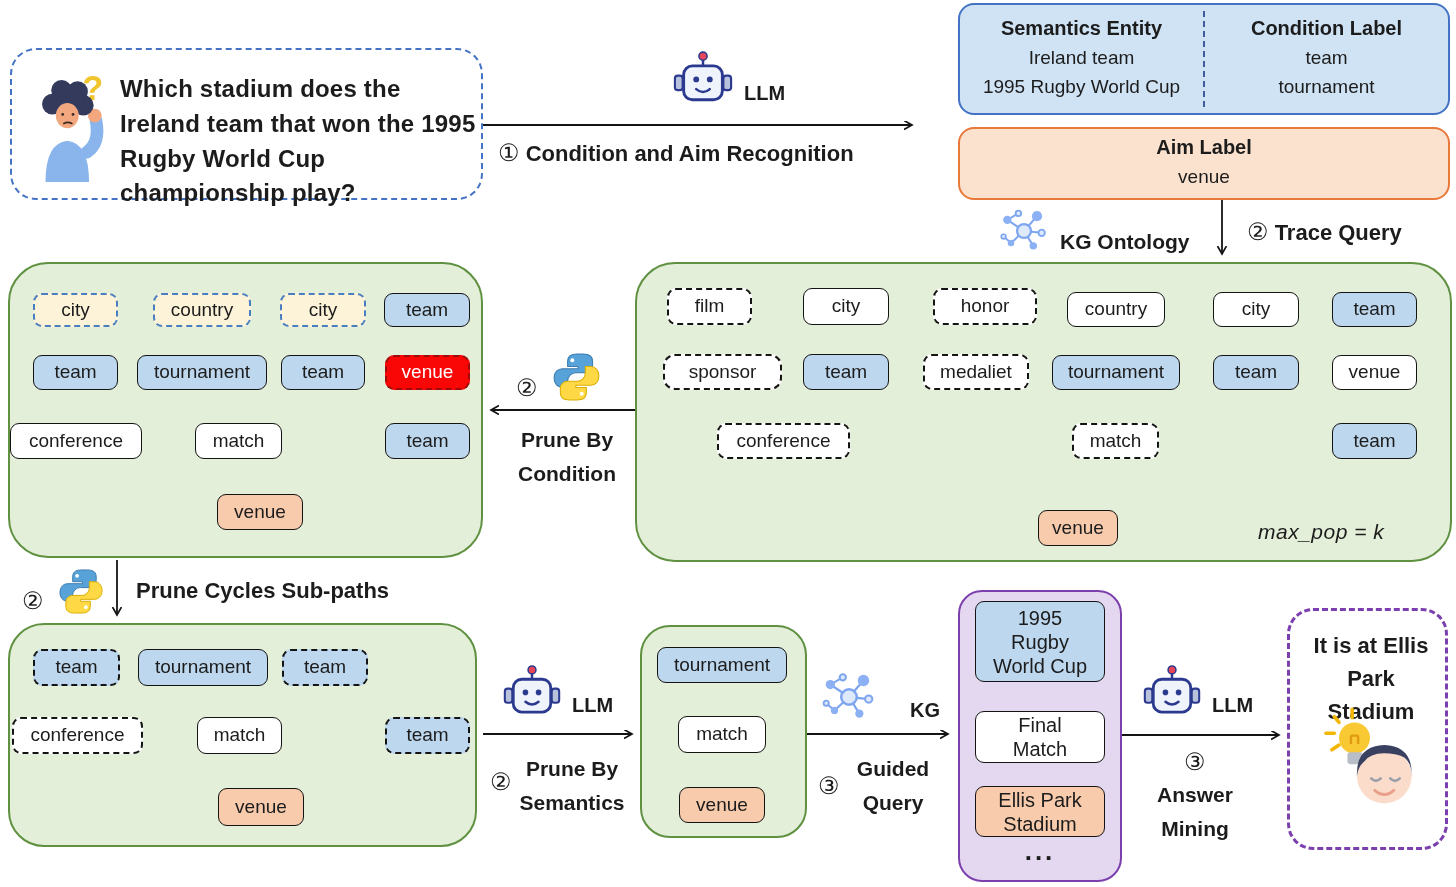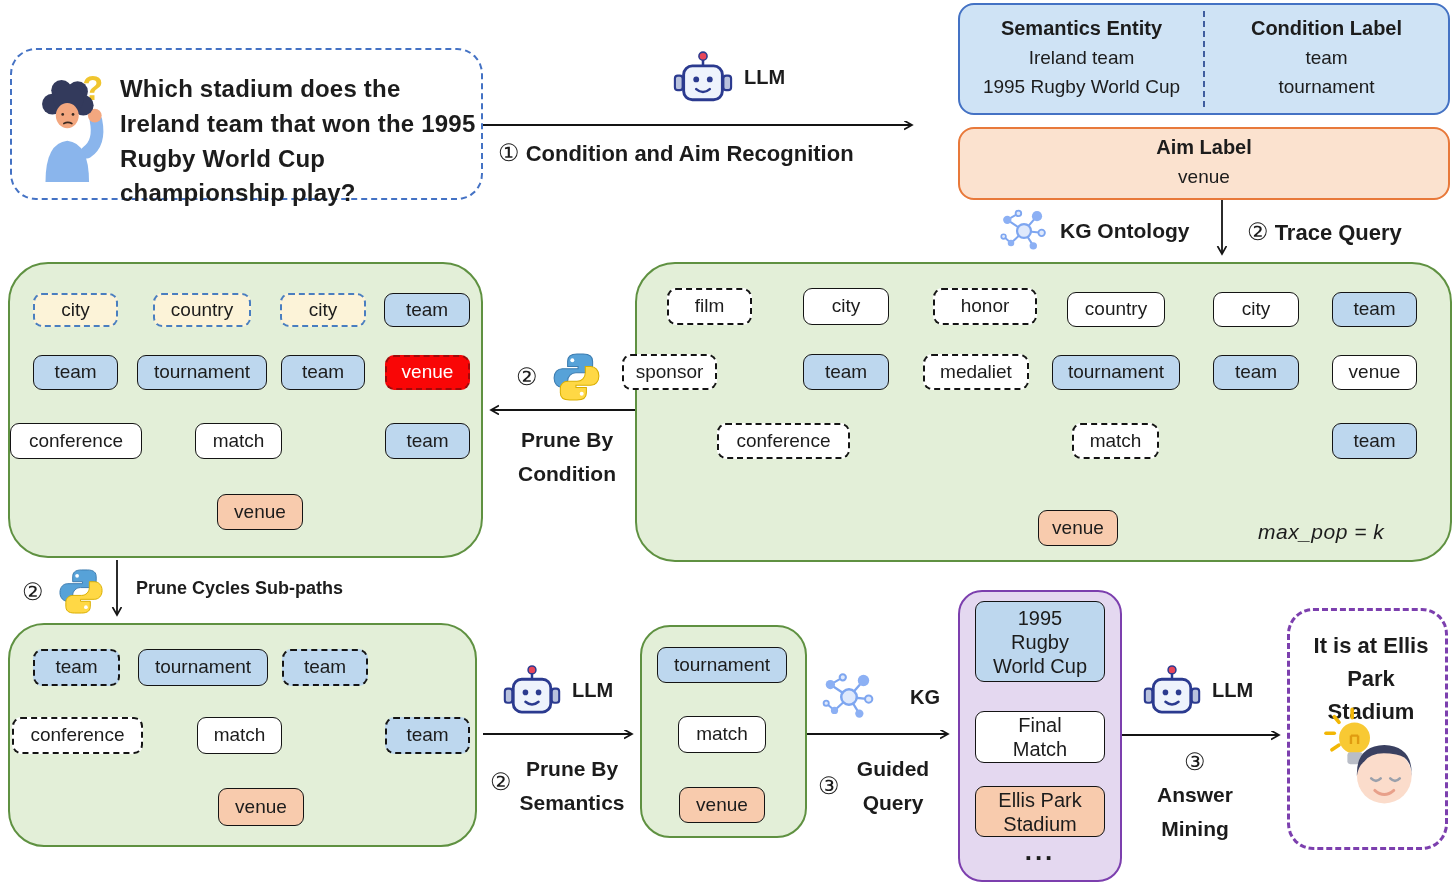--- a/index.html
+++ b/index.html
@@ -21,21 +21,21 @@
   .panel{position:absolute;box-sizing:border-box;border-radius:16px;display:flex;align-items:center;}
   .panel .col{flex:1;text-align:center;padding:6px 4px;}
   .panel .col + .col{border-left:2px dashed #3f5d9e;}
   .ptitle{font-weight:700;font-size:20px;margin-bottom:4px;}
   .pline{font-size:19px;line-height:1.5;}
   .cond{left:958px;top:3px;width:492px;height:112px;background:#cfe3f5;border:2.4px solid #4472c4;}
   .aim{left:958px;top:127px;width:492px;height:73px;background:#fbe2cf;border:2.4px solid #e8793a;}
   .slabel{position:absolute;font-weight:700;font-size:22px;white-space:nowrap;}
   .slabel2{position:absolute;font-weight:700;font-size:21px;line-height:1.6;text-align:center;}
   .circnum{font-weight:400;font-size:24px;}
-  .iconrow{position:absolute;display:flex;align-items:center;gap:10px;}
+  .iconrow{position:absolute;display:flex;align-items:flex-end;gap:10px;}
   .iconlabel{font-weight:700;font-size:20px;}
   .note{position:absolute;font-style:italic;font-size:21px;letter-spacing:.5px;}
   .purplebox{position:absolute;left:958px;top:590px;width:164px;height:292px;background:#e4d8f0;
              border:2.6px solid #7c3fae;border-radius:24px;box-sizing:border-box;}
   .dots{position:absolute;left:1012px;top:836px;width:56px;text-align:center;font-size:26px;font-weight:700;letter-spacing:3px;}
   .ansbox{position:absolute;left:1287px;top:608px;width:161px;height:242px;border:3px dashed #7c3fae;
           border-radius:26px;box-sizing:border-box;}
   .anstext{position:absolute;left:14px;top:18px;width:134px;font-size:22px;font-weight:700;line-height:1.5;text-align:center;}
   .icon{display:block;}
 </style>
@@ -203,21 +203,21 @@
   <div class="gbox" style="left:8px;top:262px;width:475px;height:296px;"></div>
   <div class="gbox" style="left:8px;top:623px;width:469px;height:224px;border-radius:36px;"></div>
   <div class="gbox" style="left:640px;top:625px;width:167px;height:213px;border-radius:30px;"></div>
 
   <div class="node dashed" style="left:667px;top:288px;width:85px;height:37px;">film</div>
   <div class="node" style="left:803px;top:288px;width:86px;height:37px;">city</div>
   <div class="node dashed" style="left:933px;top:288px;width:104px;height:37px;">honor</div>
   <div class="node" style="left:1067px;top:292px;width:98px;height:35px;">country</div>
   <div class="node" style="left:1213px;top:292px;width:86px;height:35px;">city</div>
   <div class="node blue" style="left:1332px;top:292px;width:85px;height:35px;">team</div>
-  <div class="node dashed" style="left:622px;top:354px;width:95px;height:36px;">sponsor</div>
+  <div class="node dashed" style="left:663px;top:354px;width:119px;height:36px;border-radius:12px;">sponsor</div>
   <div class="node blue" style="left:803px;top:354px;width:86px;height:36px;">team</div>
   <div class="node dashed" style="left:923px;top:354px;width:106px;height:36px;">medaliet</div>
   <div class="node blue" style="left:1052px;top:355px;width:128px;height:35px;">tournament</div>
   <div class="node blue" style="left:1213px;top:355px;width:86px;height:35px;">team</div>
   <div class="node" style="left:1332px;top:355px;width:85px;height:35px;">venue</div>
   <div class="node dashed" style="left:717px;top:423px;width:133px;height:36px;">conference</div>
   <div class="node dashed" style="left:1072px;top:423px;width:87px;height:36px;">match</div>
   <div class="node blue" style="left:1332px;top:423px;width:85px;height:36px;">team</div>
   <div class="node orange" style="left:1038px;top:510px;width:80px;height:36px;">venue</div>
   <div class="note" style="left:1258px;top:520px;">max_pop = k</div>
@@ -245,21 +245,21 @@
     <div>Prune By</div>
     <div>Condition</div>
   </div>
 
   <div class="iconrow" style="left:22px;top:568px;gap:14px;">
     <span class="circnum">②</span>
     <svg class="icon" width="47" height="47" viewBox="0 0 48 48">
         <use href="#sym-python"></use>
       </svg>
   </div>
-  <div class="slabel" style="left:136px;top:578px;font-size:18px;">Prune Cycles Sub-paths</div>
+  <div class="slabel" style="left:136px;top:578px;font-size:22px;">Prune Cycles Sub-paths</div>
 
   <div class="node blue dashed" style="left:33px;top:649px;width:87px;height:37px;">team</div>
   <div class="node blue" style="left:138px;top:649px;width:130px;height:37px;">tournament</div>
   <div class="node blue dashed" style="left:282px;top:649px;width:86px;height:37px;">team</div>
   <div class="node dashed" style="left:12px;top:717px;width:131px;height:37px;">conference</div>
   <div class="node" style="left:197px;top:717px;width:85px;height:37px;">match</div>
   <div class="node blue dashed" style="left:385px;top:717px;width:85px;height:37px;">team</div>
   <div class="node orange" style="left:218px;top:788px;width:86px;height:38px;">venue</div>
 
   <div class="iconrow" style="left:502px;top:664px;">

